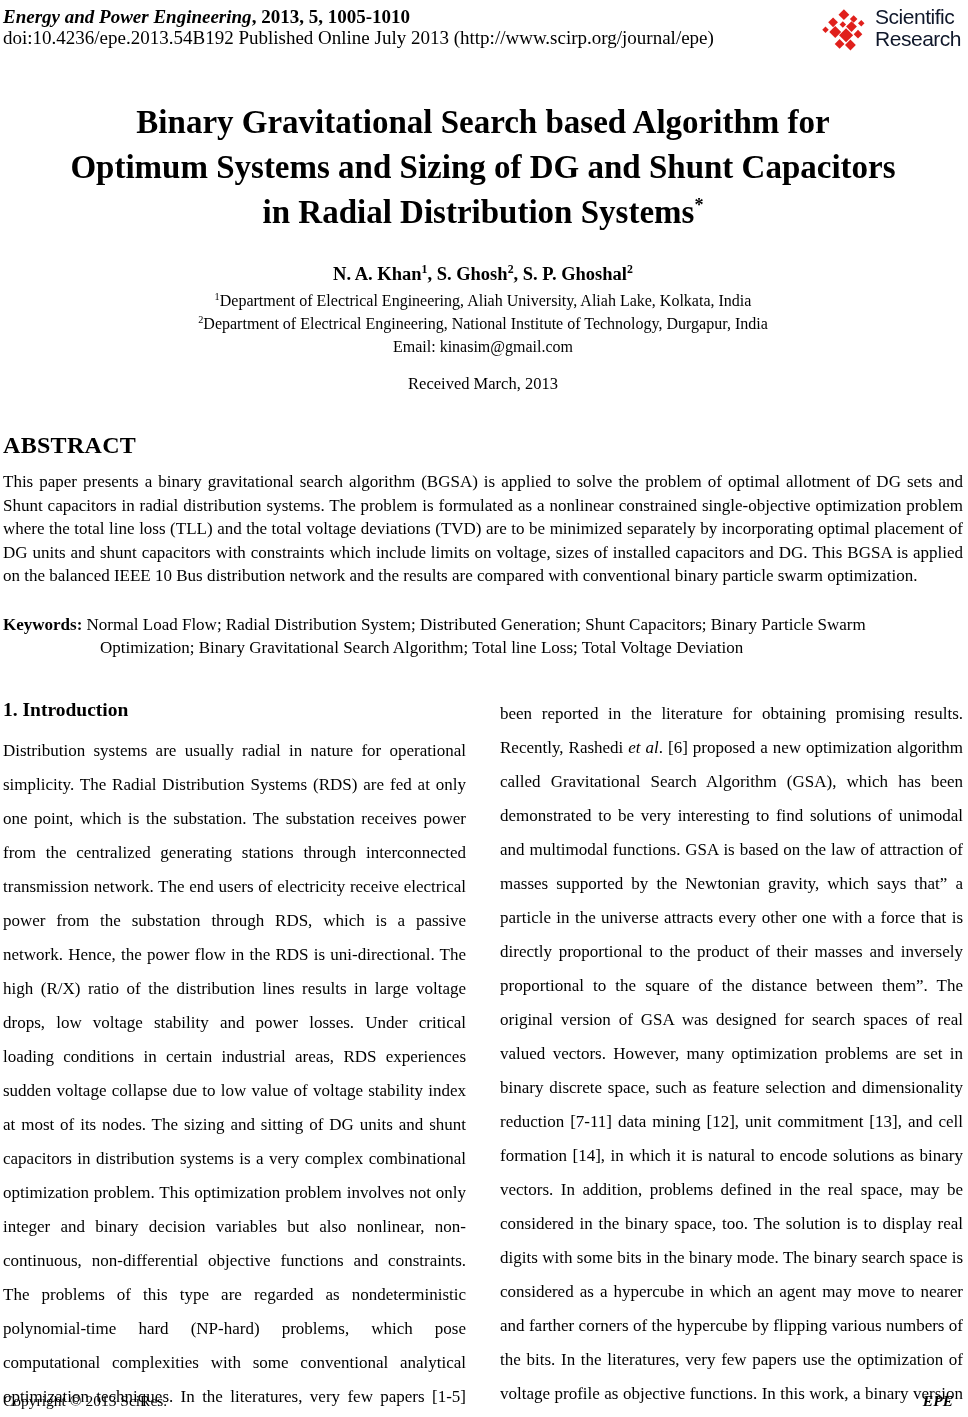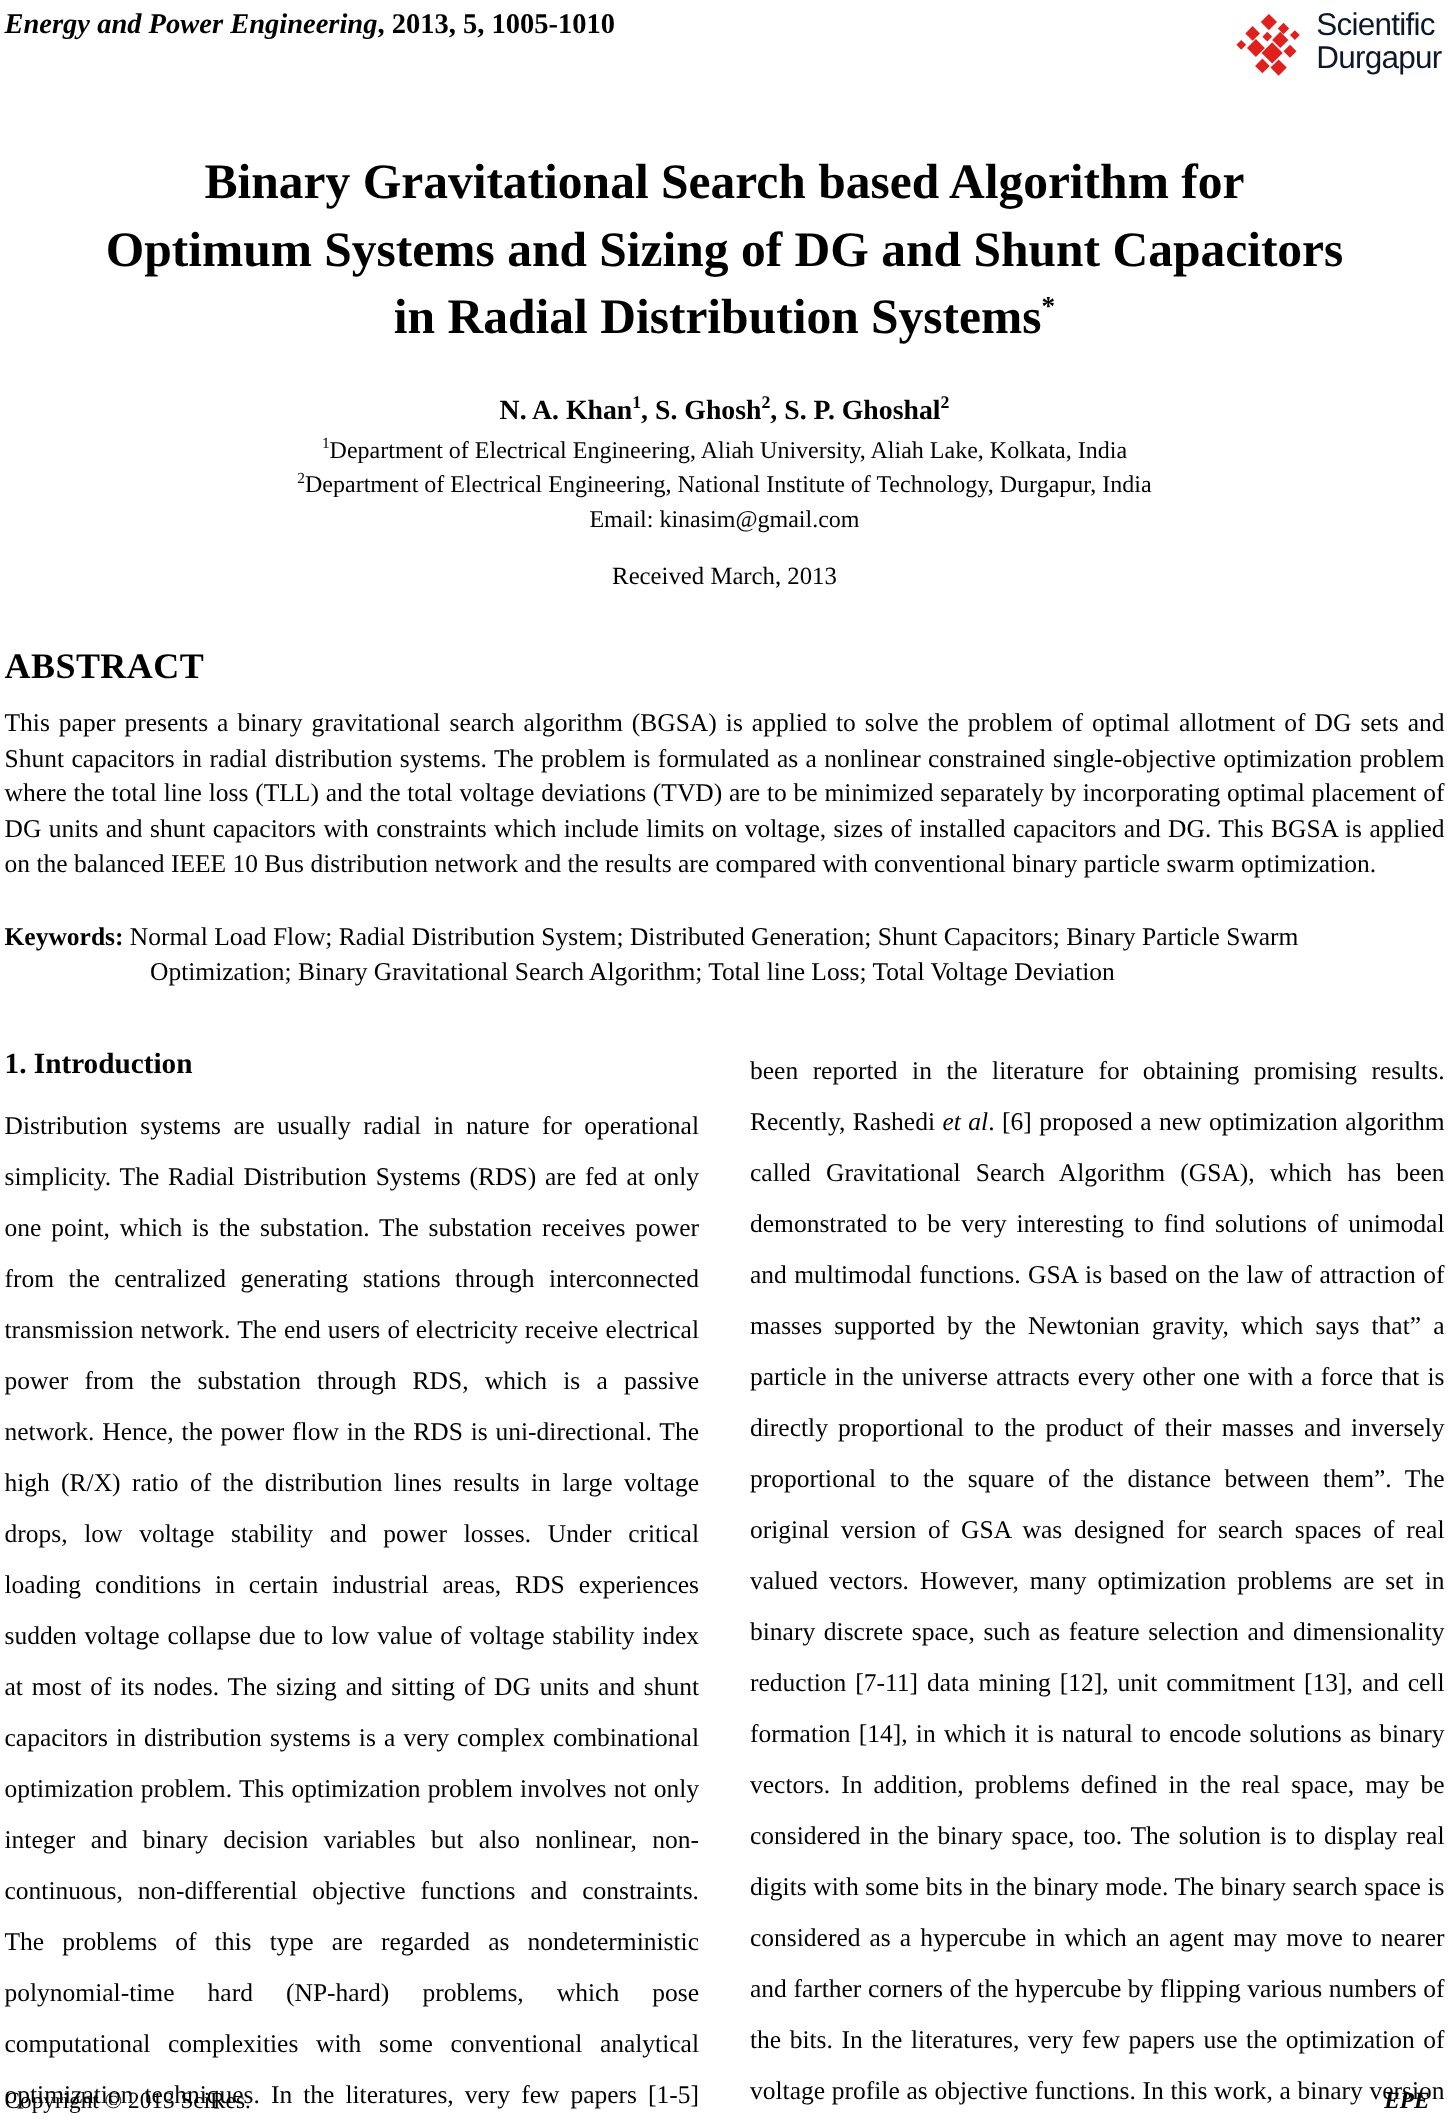--- a/index.html
+++ b/index.html
@@ -58,41 +58,42 @@
     font-size: 15.5px;
   }
   .journal-abbrev { font-weight: bold; font-style: italic; }
 </style>
 </head>
 <body>
 
 <div class="page-header">
   <div class="journal-lines">
     <div class="journal-line"><span style="font-weight: bold; font-style: italic;">Energy and Power Engineering</span><span style="font-weight: bold;">, 2013, 5, 1005-1010</span></div>
+    <div class="doi-line">doi:10.4236/epe.2013.54B192 Published Online July 2013 (http://www.scirp.org/journal/epe)</div>
   </div>
   <div class="logo">
     <svg width="52" height="52" viewBox="0 0 48 44">
       <g fill="#E0201C">
         <polygon points="23,1 28,6 23,11 18,6"></polygon>
         <polygon points="32,6.5 35.5,10 32,13.5 28.5,10"></polygon>
         <polygon points="13,8.5 17.5,13 13,17.5 8.5,13"></polygon>
         <polygon points="22,12 25,15 22,18 19,15"></polygon>
         <polygon points="30,12 35,17 30,22 25,17"></polygon>
         <polygon points="39,11 42,14 39,17 36,14"></polygon>
         <polygon points="6,17 9,20 6,23 3,20"></polygon>
         <polygon points="15,16.5 20.5,22 15,27.5 9.5,22"></polygon>
         <polygon points="25,18.5 31.5,25 25,31.5 18.5,25"></polygon>
         <polygon points="36,20 40,24 36,28 32,24"></polygon>
         <polygon points="19,28.5 23.5,33 19,37.5 14.5,33"></polygon>
         <polygon points="29,29 34,34 29,39 24,34"></polygon>
       </g>
     </svg>
     <div class="logo-text">
       <div>Scientific</div>
-      <div>Durgapur</div>
+      <div>Research</div>
     </div>
   </div>
 </div>
 
 <div class="article-title">
   <div>Binary Gravitational Search based Algorithm for</div>
   <div>Optimum Systems and Sizing of DG and Shunt Capacitors</div>
   <div><span>in Radial Distribution Systems</span><sup>*</sup></div>
 </div>
 

